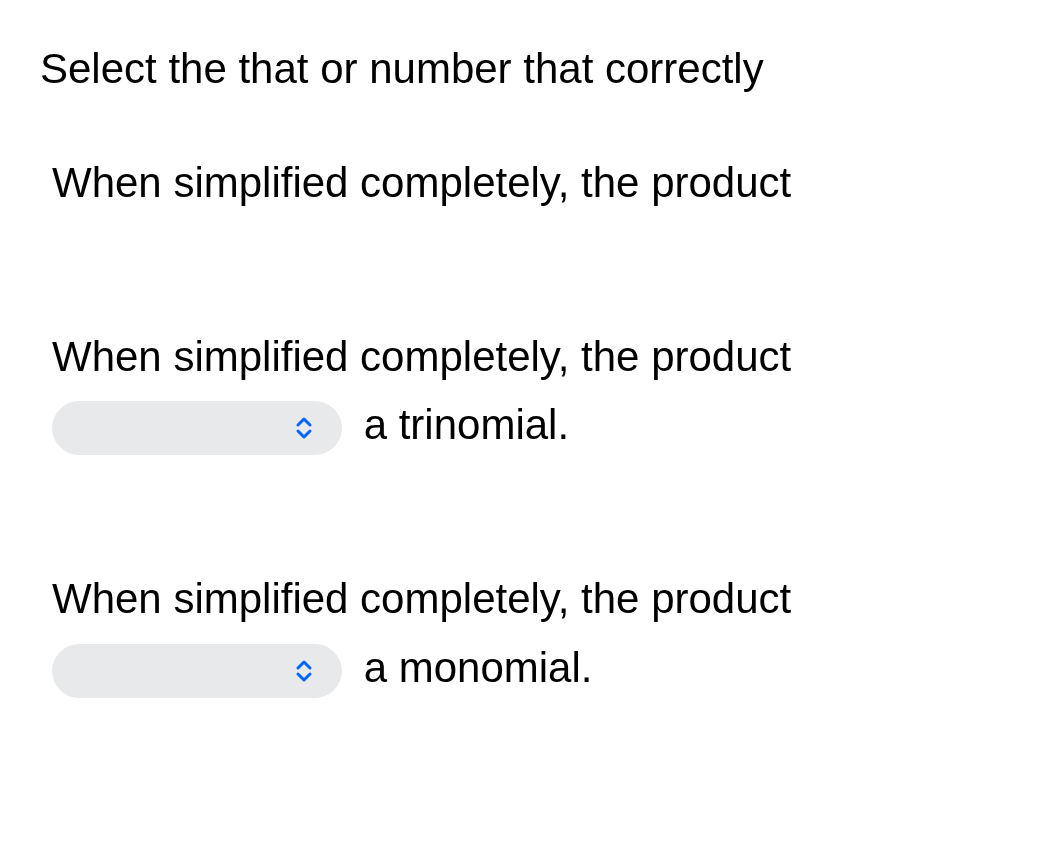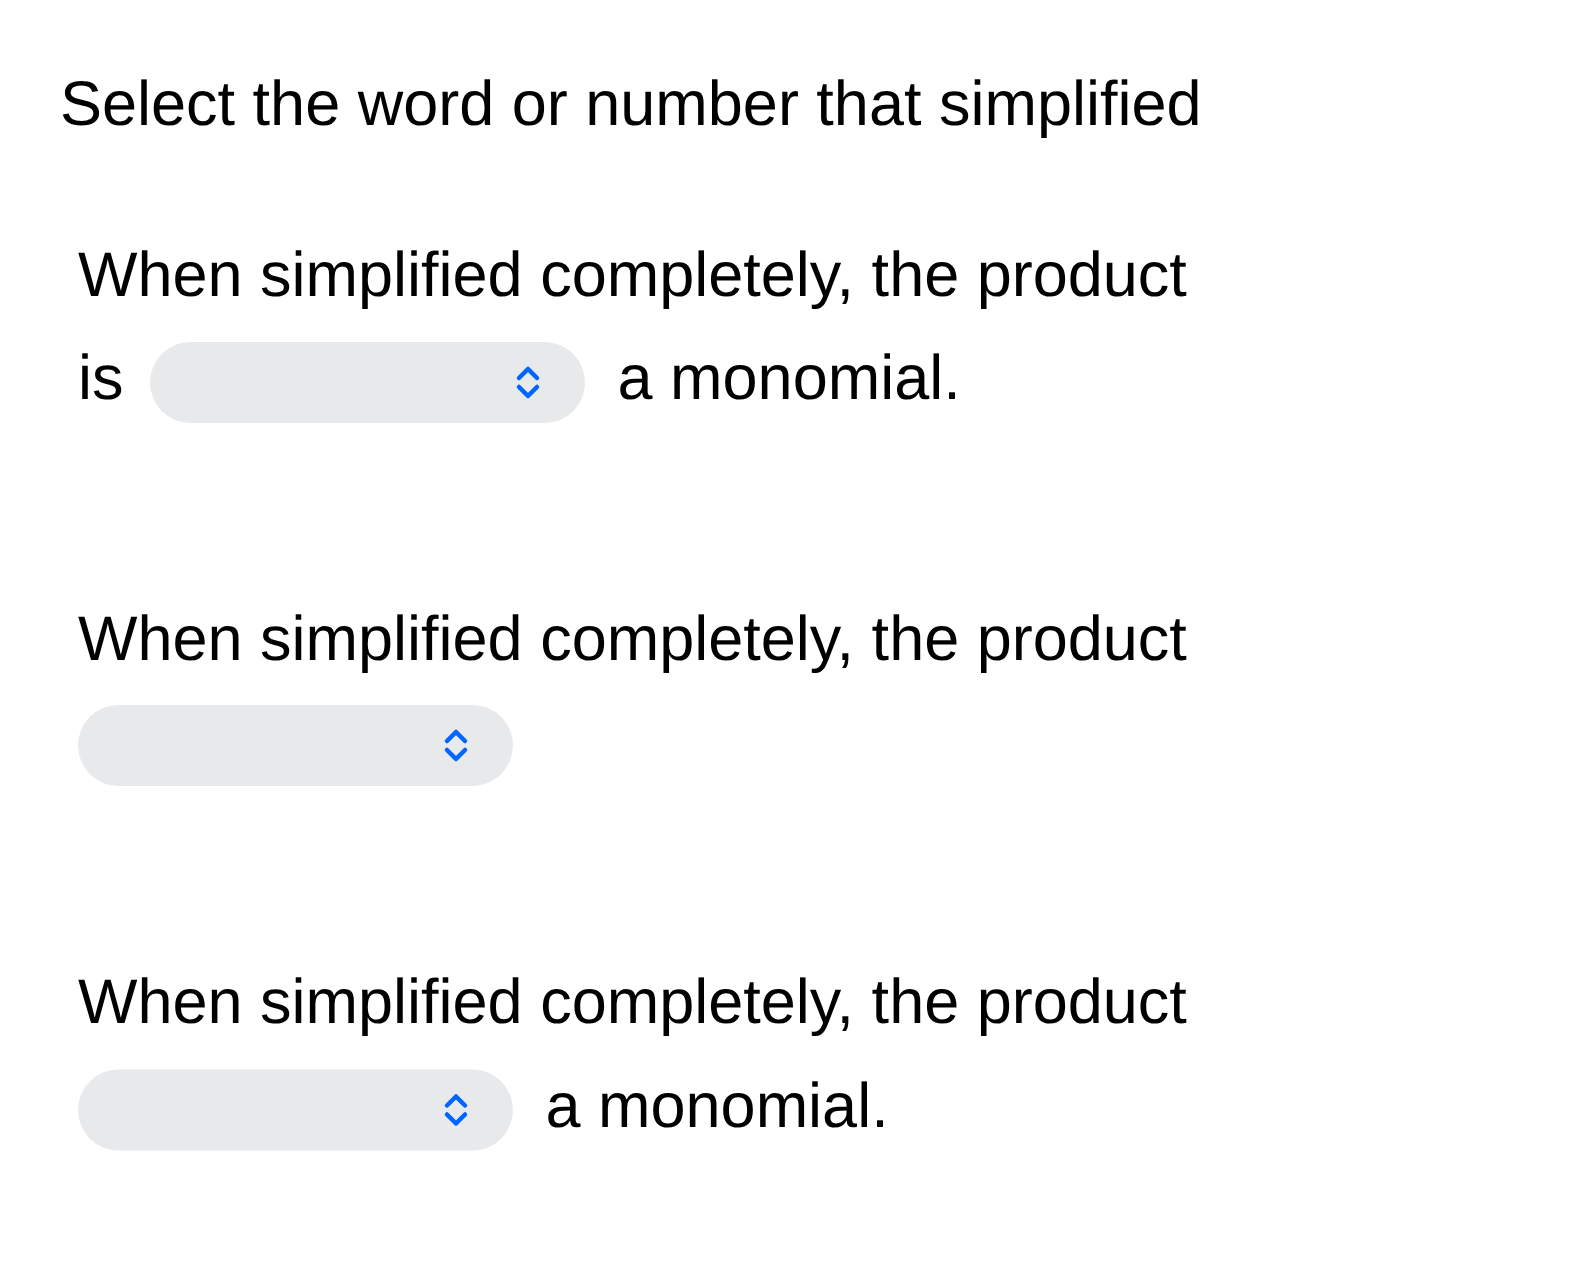--- a/index.html
+++ b/index.html
@@ -50,49 +50,38 @@
       height: 24px;
       display: inline-block;
     }
     .dropdown-icon svg {
       display: block;
     }
   </style>
 </head>
 <body>
 
-<div class="instruction">Select the word or number that simplified</div>
+<div class="instruction">Select the that or number that correctly</div>
 
 <div class="question-block">
   <div class="line">When simplified completely, the product</div>
-  <div class="line">
-    <span>is</span>
-    <span class="dropdown">
-      <span class="dropdown-icon">
-        <svg viewBox="0 0 20 24" fill="none" stroke="#0066ff" stroke-width="3" stroke-linecap="round" stroke-linejoin="round">
-          <polyline points="4,9 10,3 16,9"></polyline>
-          <polyline points="4,15 10,21 16,15"></polyline>
-        </svg>
-      </span>
-    </span>
-    <span>a monomial.</span>
-  </div>
 </div>
 
 <div class="question-block">
   <div class="line">When simplified completely, the product</div>
   <div class="line">
     <span></span><span class="dropdown" style="margin-left:0;">
       <span class="dropdown-icon">
         <svg viewBox="0 0 20 24" fill="none" stroke="#0066ff" stroke-width="3" stroke-linecap="round" stroke-linejoin="round">
           <polyline points="4,9 10,3 16,9"></polyline>
           <polyline points="4,15 10,21 16,15"></polyline>
         </svg>
       </span>
     </span>
+    <span>a trinomial.</span>
   </div>
 </div>
 
 <div class="question-block">
   <div class="line">When simplified completely, the product</div>
   <div class="line">
     <span></span><span class="dropdown" style="margin-left:0;">
       <span class="dropdown-icon">
         <svg viewBox="0 0 20 24" fill="none" stroke="#0066ff" stroke-width="3" stroke-linecap="round" stroke-linejoin="round">
           <polyline points="4,9 10,3 16,9"></polyline>

